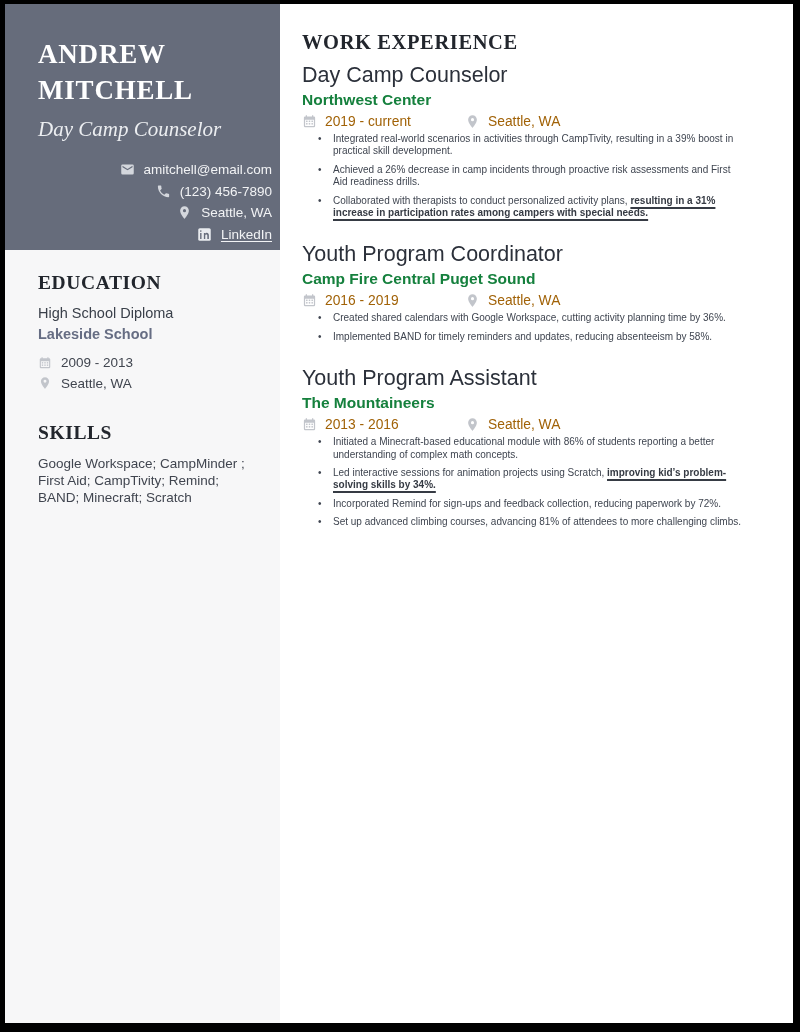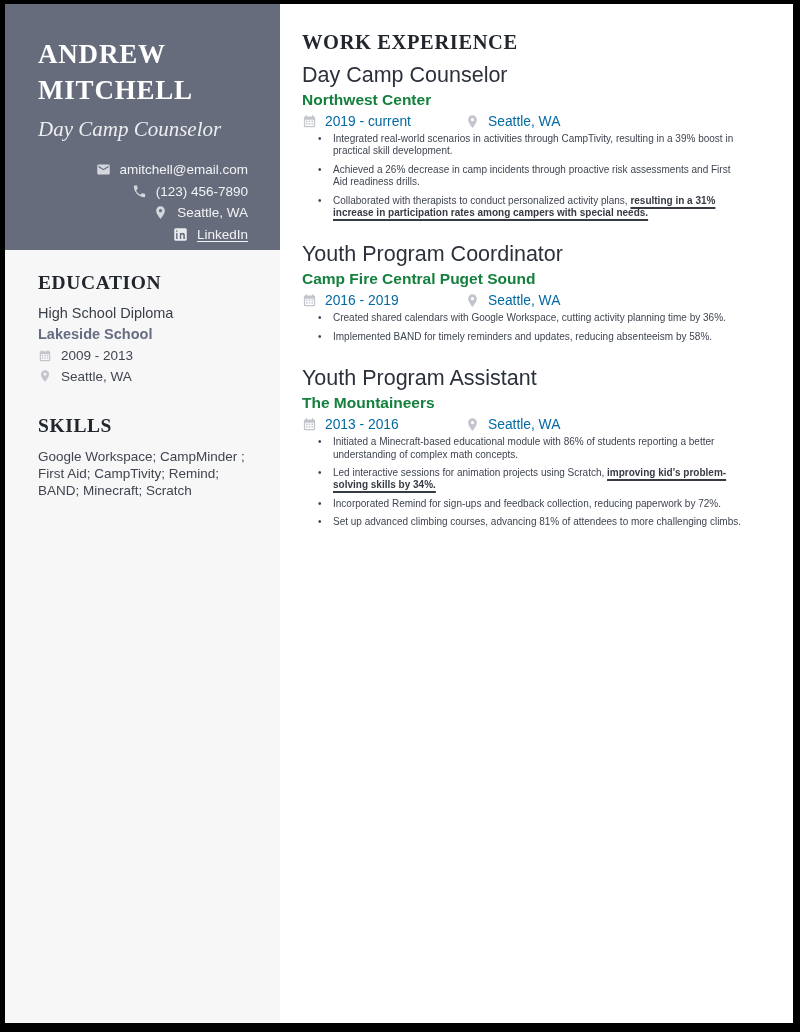--- a/index.html
+++ b/index.html
@@ -13,21 +13,21 @@
     display: flex;
     background: #fff;
     overflow: hidden;
   }
 
   
   .sidebar { width: 275px; flex: 0 0 275px; background: #f7f7f8; display: flex; flex-direction: column; }
   .sidebar-dark {
     background: #666c7b;
     height: 246px;
-    padding: 33px 32px 0 33px;
+    padding: 33px 8px 0 33px;
     color: #f2f3f5;
   }
   .name {
     font-family: "Liberation Serif", serif;
     font-weight: 700;
     font-size: 27px;
     line-height: 1.32;
     letter-spacing: 0.8px;
     color: #ffffff;
   }
@@ -49,39 +49,39 @@
   .sidebar-light { padding: 22px 22px 0 33px; }
   .side-heading {
     font-family: "Liberation Serif", serif;
     font-weight: 700;
     font-size: 19.5px;
     letter-spacing: 0.6px;
     color: #22262d;
     margin-bottom: 11px;
   }
   .edu-degree { font-size: 14.5px; color: #3a404a; margin-bottom: 5px; }
-  .edu-school { font-size: 14.5px; font-weight: 700; color: #666d83; margin-bottom: 6px; }
+  .edu-school { font-size: 14.5px; font-weight: 700; color: #666d83; margin-bottom: 13px; }
   .meta-row { display: flex; align-items: center; font-size: 13.5px; color: #40454f; margin-bottom: 5.5px; }
   .meta-row .icon { width: 14px; height: 14px; flex-basis: 14px; margin-right: 9px; color: #c2c5cb; }
   .skills-block { margin-top: 31px; }
   .skills-text { font-size: 13.5px; line-height: 1.27; color: #40454f; width: 222px; }
 
   
   .main { flex: 1 1 auto; background: #ffffff; padding: 27px 34px 0 22px; }
   .section-heading {
     font-family: "Liberation Serif", serif;
     font-weight: 700;
     font-size: 20.5px;
     letter-spacing: 0.6px;
     color: #22262d;
   }
   .job { margin-bottom: 23px; }
   .job-title { font-size: 21.5px; font-weight: 400; color: #2b303a; margin-top: 9px; }
   .company { font-size: 15.5px; font-weight: 700; color: #15803d; margin-top: 3px; }
-  .job-meta { display: flex; align-items: center; margin-top: 5px; margin-bottom: 4px; font-size: 13.8px; color: #0369a1; }
+  .job-meta { display: flex; align-items: center; margin-top: 5px; margin-bottom: 4px; font-size: 13.8px; color: #a16207; }
   .job-meta .group { display: flex; align-items: center; }
   .job-meta .group.date { width: 163px; }
   .job-meta .icon { width: 15px; height: 15px; flex-basis: 15px; margin-right: 8px; color: #c2c5cb; }
   .bullets { list-style: none; margin-left: 16px; }
   .bullets li {
     position: relative;
     padding-left: 15px;
     font-size: 10px;
     line-height: 1.24;
     color: #3f4550;

